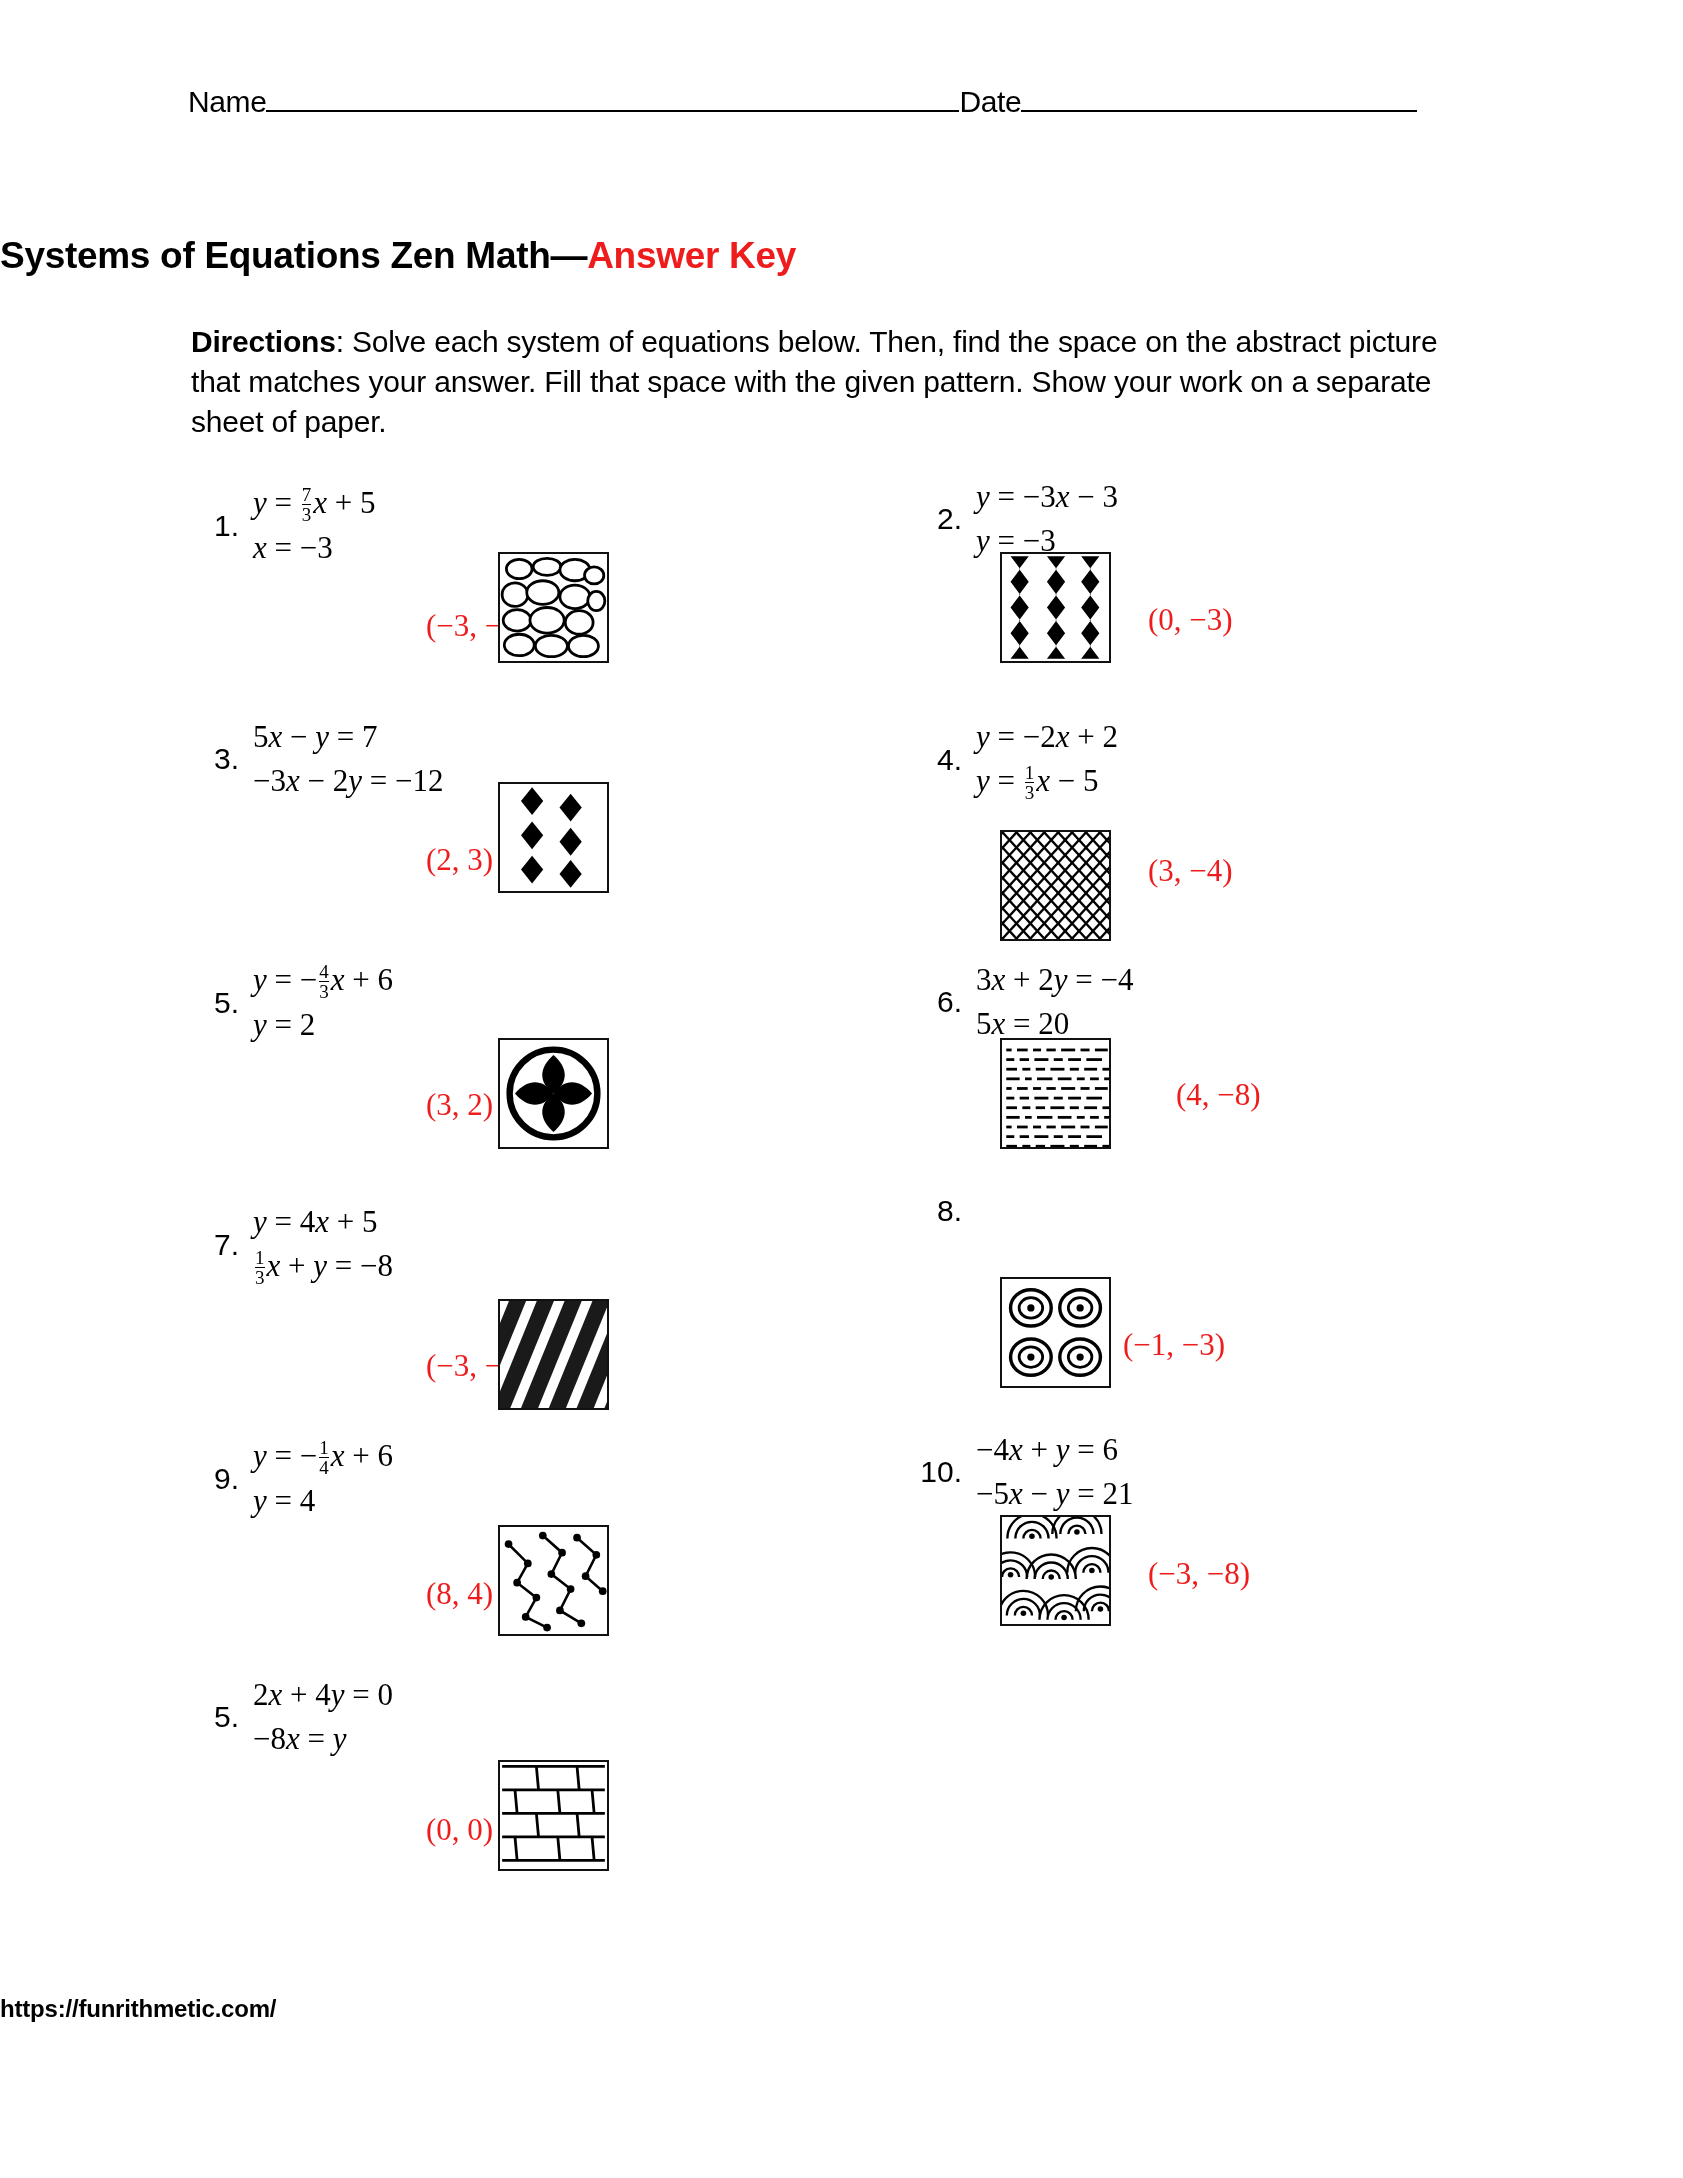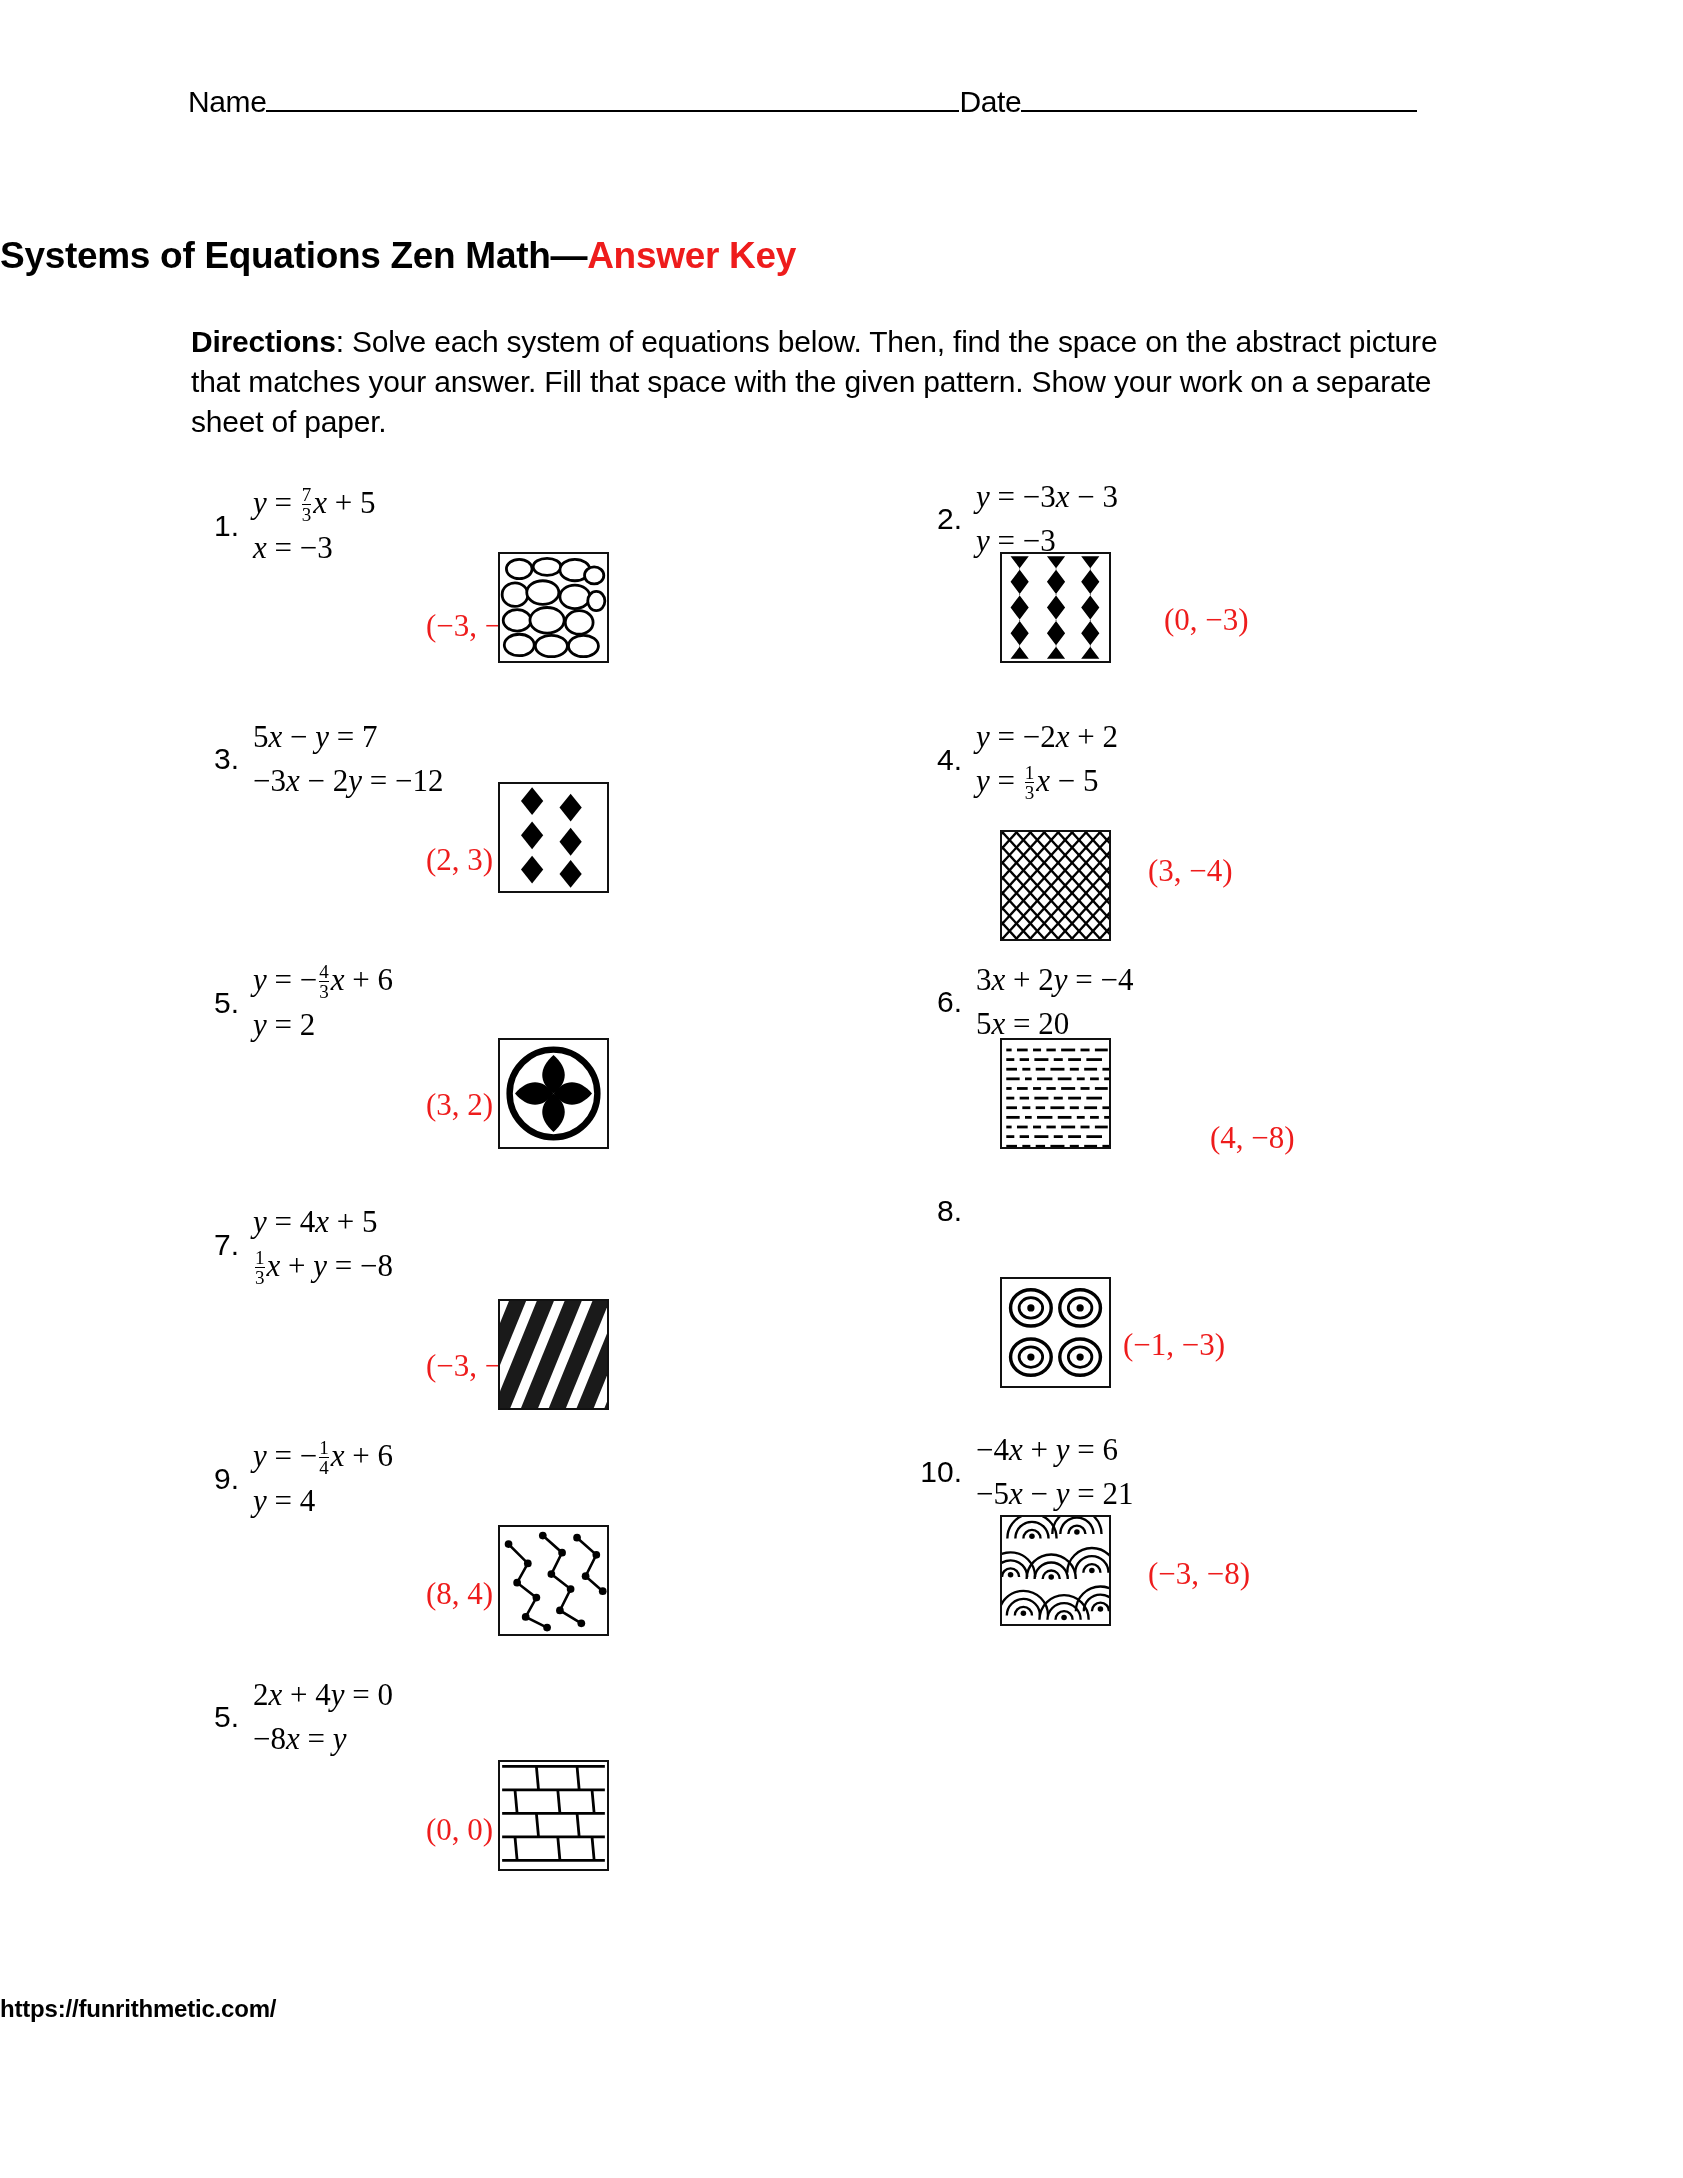--- a/index.html
+++ b/index.html
@@ -155,21 +155,21 @@
     </div>
     <div class="prob" style="position: absolute; left: 901px; top: 475px;">
       <div class="prow">
         <div class="num">2.</div>
         <div class="eqs">
           <div class="eq"><i>y</i> = −3<i>x</i> − 3</div>
           <div class="eq"><i>y</i> = −3</div>
         </div>
       </div>
     </div>
-    <div class="ans-line" style="position: absolute; left: 1148px; top: 602px; margin-left: 16px;">(0, −3)</div>
+    <div class="ans-line" style="position: absolute; left: 1148px; top: 602px; margin-left: 0px;">(0, −3)</div>
     <div class="swatch" style="left: 1000px; top: 552px; width: 107px; height: 107px;">
       <svg viewBox="0 0 100 100" preserveAspectRatio="none">
         <rect width="100" height="100" fill="#fff"></rect>
         <path d="M8 2 L17 14 L8 26 L17 38 L8 50 L17 62 L8 74 L17 86 L8 98 L25 98 L16 86 L25 74 L16 62 L25 50 L16 38 L25 26 L16 14 L25 2 Z" fill="#000"></path>
         <path d="M42 2 L51 14 L42 26 L51 38 L42 50 L51 62 L42 74 L51 86 L42 98 L59 98 L50 86 L59 74 L50 62 L59 50 L50 38 L59 26 L50 14 L59 2 Z" fill="#000"></path>
         <path d="M74 2 L83 14 L74 26 L83 38 L74 50 L83 62 L74 74 L83 86 L74 98 L91 98 L82 86 L91 74 L82 62 L91 50 L82 38 L91 26 L82 14 L91 2 Z" fill="#000"></path>
       </svg>
     </div>
     <div class="prob" style="position: absolute; left: 178px; top: 715px;">
       <div class="prow">
@@ -277,21 +277,21 @@
     </div>
     <div class="prob" style="position: absolute; left: 901px; top: 958px;">
       <div class="prow">
         <div class="num">6.</div>
         <div class="eqs">
           <div class="eq">3<i>x</i> + 2<i>y</i> = −4</div>
           <div class="eq">5<i>x</i> = 20</div>
         </div>
       </div>
     </div>
-    <div class="ans-line" style="position: absolute; left: 1210px; top: 1077px; margin-left: 0px; margin-top: 43px;">(4, −8)</div>
+    <div class="ans-line" style="position: absolute; left: 1176px; top: 1077px; margin-left: 0px;">(4, −8)</div>
     <div class="swatch" style="left: 1000px; top: 1038px; width: 107px; height: 107px;">
       <svg viewBox="0 0 100 100" preserveAspectRatio="none">
         <rect width="100" height="100" fill="#fff"></rect>
         <rect x="4" y="8" width="5" height="2.6" fill="#000"></rect>
         <rect x="14" y="8" width="10" height="2.6" fill="#000"></rect>
         <rect x="29" y="8" width="7.5" height="2.6" fill="#000"></rect>
         <rect x="41.5" y="8" width="8.75" height="2.6" fill="#000"></rect>
         <rect x="55.25" y="8" width="13.125" height="2.6" fill="#000"></rect>
         <rect x="73.375" y="8" width="8.4375" height="2.6" fill="#000"></rect>
         <rect x="86.8125" y="8" width="12.03125" height="2.6" fill="#000"></rect>

